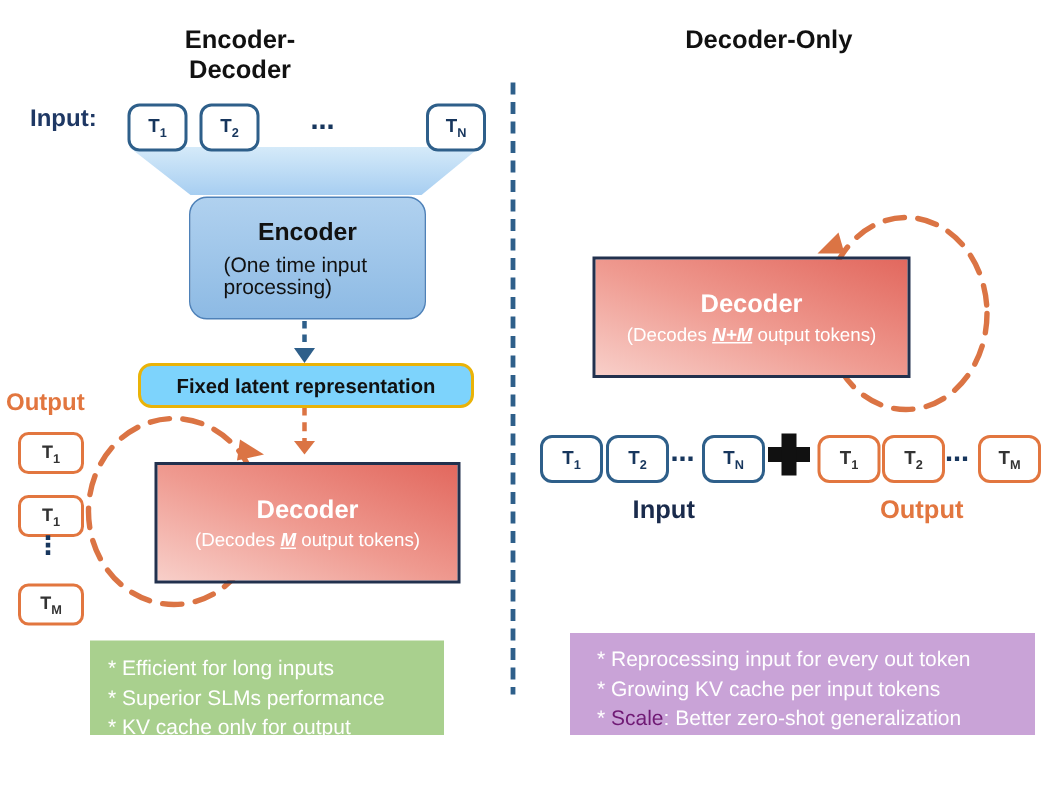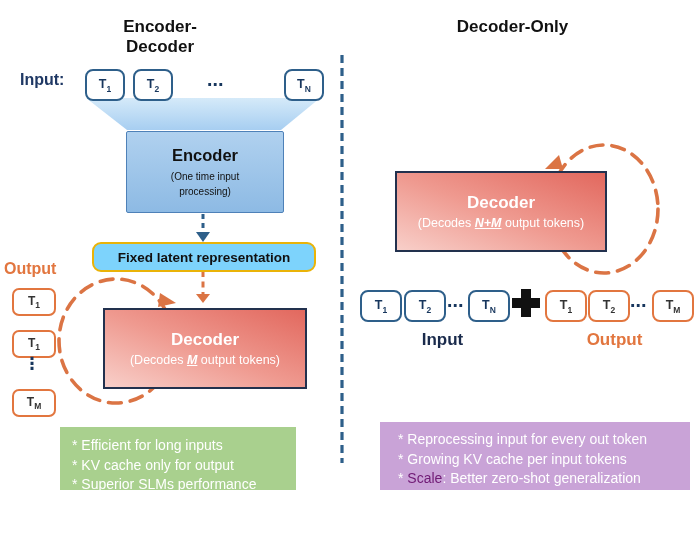--- a/index.html
+++ b/index.html
@@ -26,25 +26,25 @@
   .tok-lg{width:36px;height:28px;}
   .tok-md{width:38px;height:28px;}
   .tok-sm{width:40px;height:24px;border-radius:7px;font-size:12px;}
 
   .hell{position:absolute;color:#17365D;font-weight:bold;font-size:16px;text-align:center;}
   .vell{position:absolute;color:#17365D;font-weight:bold;font-size:17px;text-align:center;line-height:9px;}
 
   .encoder-box{
     position:absolute;left:126px;top:131px;width:156px;height:80px;
     background:linear-gradient(#B0D1EF,#8DBAE4);
-    border:1.5px solid #4E81B8;border-radius:2px;
+    border:1.5px solid #4E81B8;border-radius:12px;
     display:flex;flex-direction:column;align-items:center;justify-content:center;
   }
   .encoder-box .bt{font-size:16.5px;font-weight:bold;color:#111;}
-  .encoder-box .bs{font-size:10px;color:#111;width:112px;text-align:center;line-height:15px;margin-top:4px;}
+  .encoder-box .bs{font-size:14px;color:#111;width:112px;text-align:left;line-height:15px;margin-top:4px;}
 
   .decoder-box{
     position:absolute;
     background:linear-gradient(to bottom left,#E2685E,#EF9A90 52%,#F8CFC9);
     border:2px solid #22314E;
     display:flex;flex-direction:column;align-items:center;justify-content:center;color:#fff;
   }
   .decoder-box .bt{font-size:17px;font-weight:bold;}
   .decoder-box .bs{font-size:12.5px;margin-top:3px;white-space:nowrap;}
   .emph{font-weight:bold;font-style:italic;text-decoration:underline;}
@@ -143,22 +143,22 @@
     <span><span>T</span><sub>M</sub></span>
   </div>
 
   <div class="decoder-box" style="left:103px;top:308px;width:200px;height:77px;">
     <div class="bt">Decoder</div>
     <div class="bs"><span>(Decodes </span><span class="emph">M</span><span> output tokens)</span></div>
   </div>
 
   <div class="notes notes-green">
     <div>* Efficient for long inputs</div>
+    <div>* Superior SLMs performance</div>
     <div>* KV cache only for output</div>
-    <div>* Superior SLMs performance</div>
   </div>
 
   <div class="abs title" style="left:450px;top:17px;width:125px;">Decoder-Only</div>
 
   <div class="decoder-box" style="left:395px;top:171px;width:208px;height:77px;">
     <div class="bt">Decoder</div>
     <div class="bs"><span>(Decodes </span><span class="emph">N+M</span><span> output tokens)</span></div>
   </div>
 
   <div class="tok tok-blue tok-md" style="left:360px;top:290px;">

